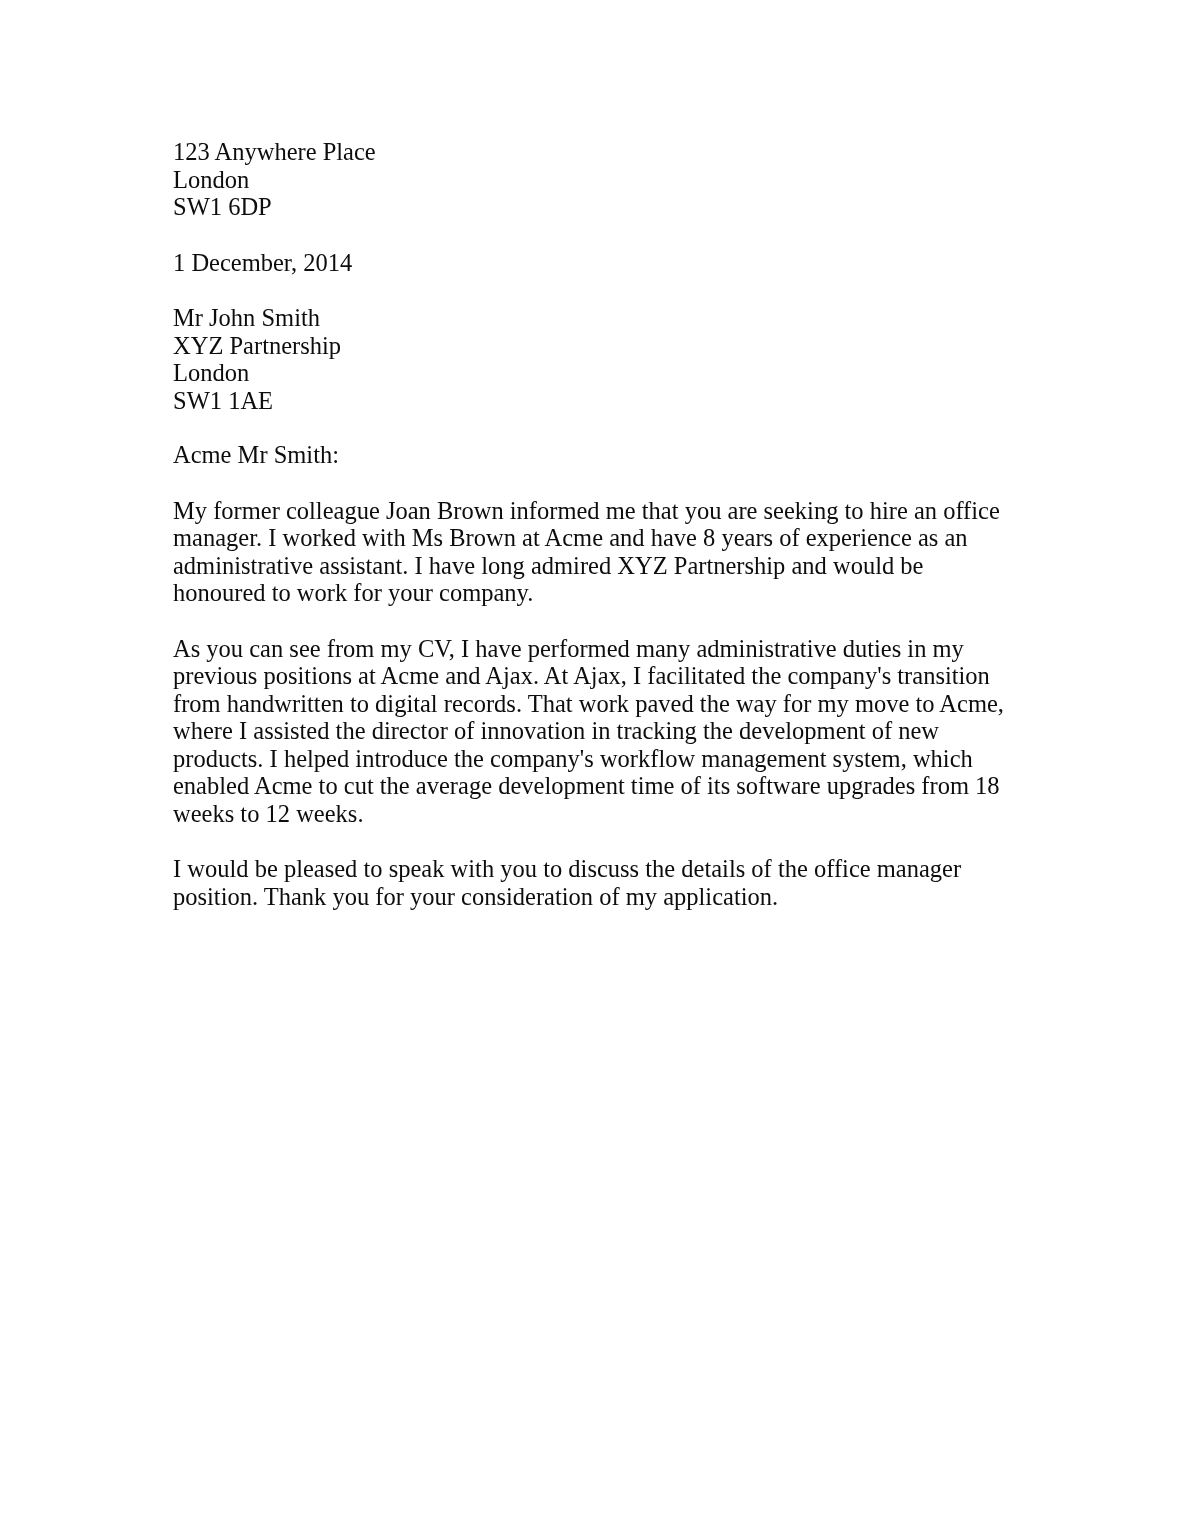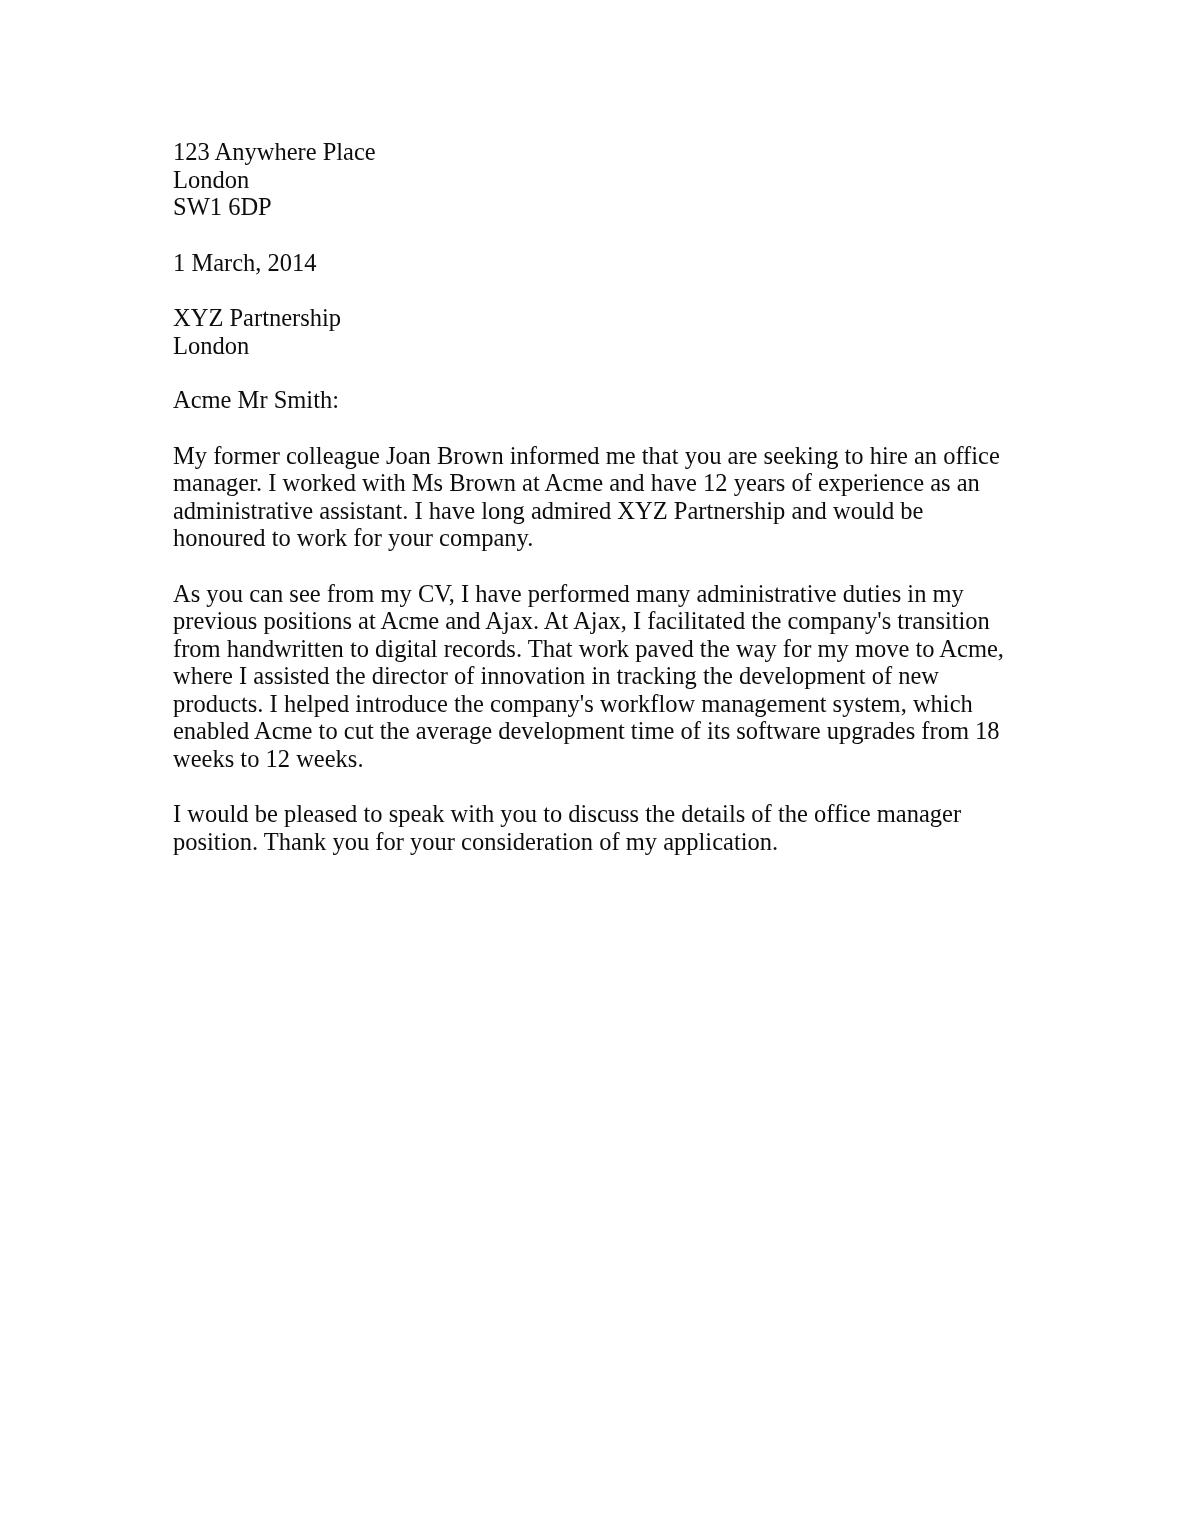--- a/index.html
+++ b/index.html
@@ -66,39 +66,41 @@
 
     <div class="block">
       <span class="line">123 Anywhere Place</span>
       <span class="line">London</span>
       <span class="line">SW1 6DP</span>
     </div>
 
     <div class="gap-sender"></div>
 
     <div class="block">
-      <span class="line">1 March, 2014</span>
+      <span class="line">1 December, 2014</span>
     </div>
 
     <div class="gap-date"></div>
 
     <div class="block">
+      <span class="line">Mr John Smith</span>
       <span class="line">XYZ Partnership</span>
       <span class="line">London</span>
+      <span class="line">SW1 1AE</span>
     </div>
 
     <div class="gap-recipient"></div>
 
     <div class="block">
       <span class="line">Acme Mr Smith:</span>
     </div>
 
     <div class="gap-salutation"></div>
 
-    <p class="para">My former colleague Joan Brown informed me that you are seeking to hire an office manager. I worked with Ms Brown at Acme and have 12 years of experience as an administrative assistant. I have long admired XYZ Partnership and would be honoured to work for your company.</p>
+    <p class="para">My former colleague Joan Brown informed me that you are seeking to hire an office manager. I worked with Ms Brown at Acme and have 8 years of experience as an administrative assistant. I have long admired XYZ Partnership and would be honoured to work for your company.</p>
 
     <div class="gap-para"></div>
 
     <p class="para">As you can see from my CV, I have performed many administrative duties in my previous positions at Acme and Ajax. At Ajax, I facilitated the company's transition from handwritten to digital records. That work paved the way for my move to Acme, where I assisted the director of innovation in tracking the development of new products. I helped introduce the company's workflow management system, which enabled Acme to cut the average development time of its software upgrades from 18 weeks to 12 weeks.</p>
 
     <div class="gap-para"></div>
 
     <p class="para">I would be pleased to speak with you to discuss the details of the office manager position. Thank you for your consideration of my application.</p>
 
     <div class="gap-closing"></div>

